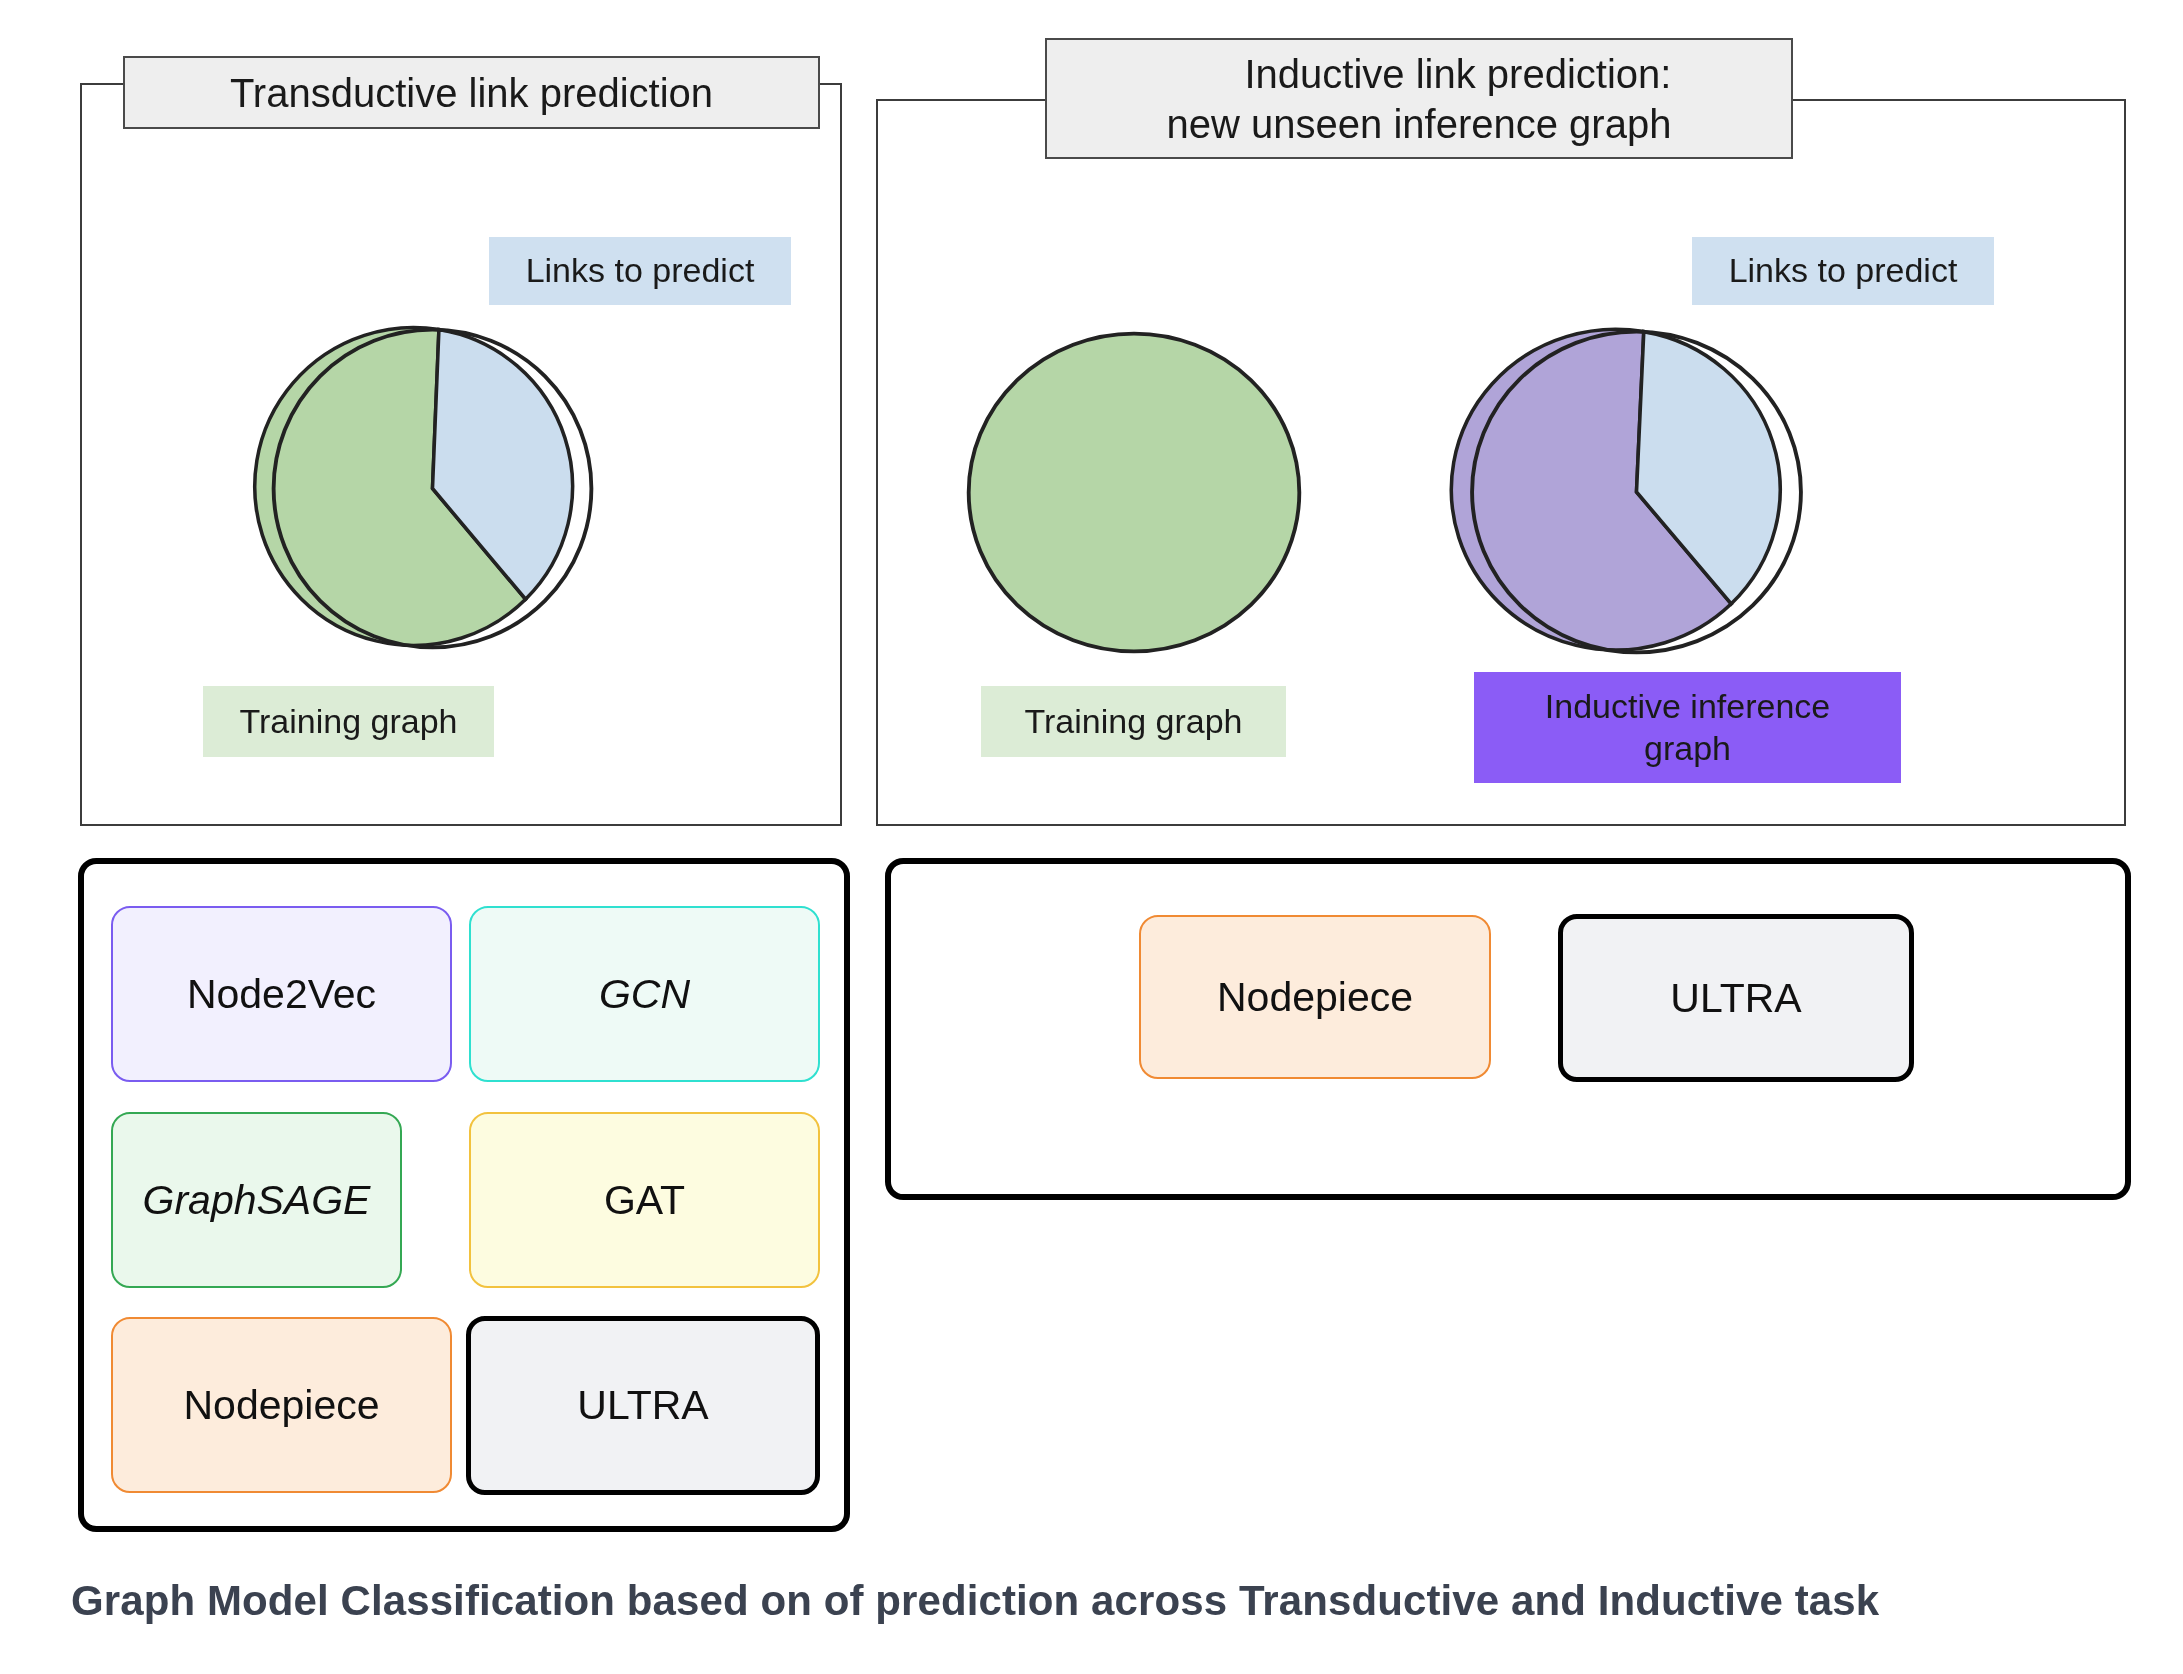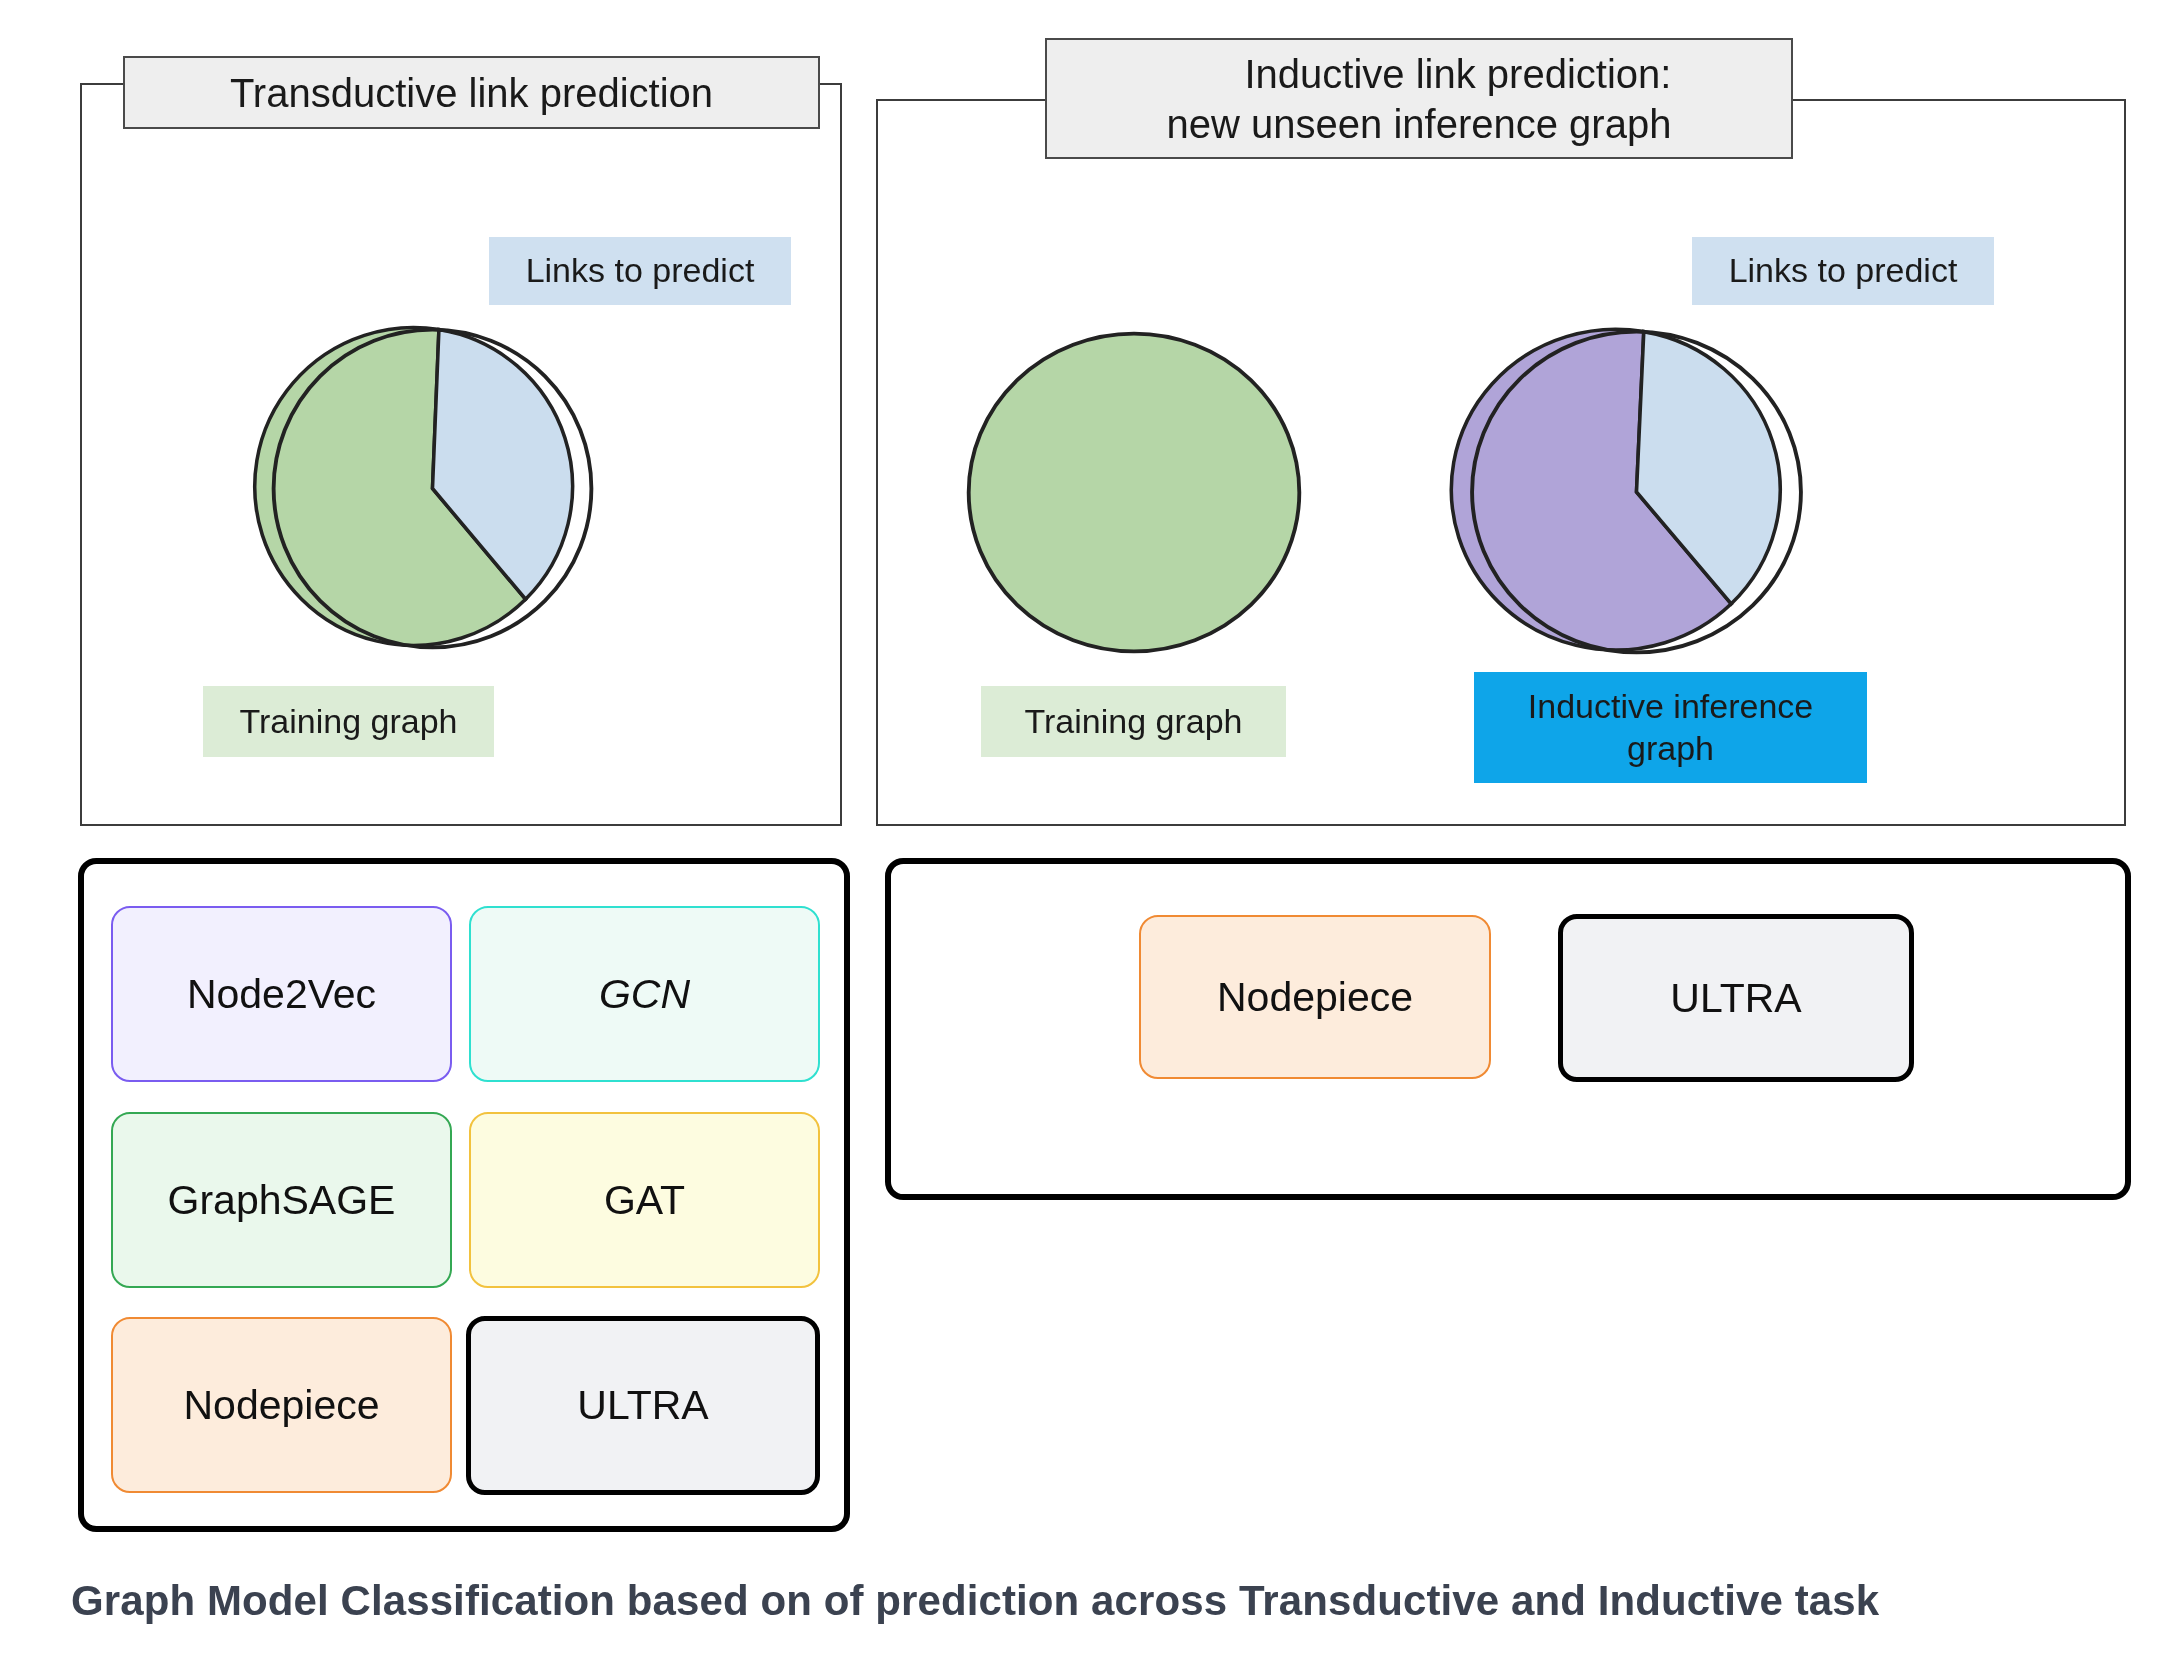--- a/index.html
+++ b/index.html
@@ -132,34 +132,34 @@
 <div class="graph-circle" style="left:1469px; top:330px; width:335px; height:324px;">
   <svg width="335" height="324" viewBox="0 0 205 200">
 
     <path d="M 102.5 100 L 107 1 A 101.5 99 0 1 0 161 169 Z" fill="#b0a4d8" stroke="#222222" stroke-width="2.2"></path>
 
     <path d="M 102.5 100 L 161 169 A 101.5 99 0 0 0 107 1 Z" fill="#cbddee" stroke="#222222" stroke-width="2.2"></path>
     <ellipse cx="102.5" cy="100" rx="101.5" ry="99" fill="none" stroke="#222222" stroke-width="2.4"></ellipse>
   </svg>
 </div>
 
-<div class="legend-chip" style="left:1474px; top:672px; width:393px; height:111px; background:#0ea5e9;">Inductive inference
+<div class="legend-chip" style="left:1474px; top:672px; width:427px; height:111px; background:#8b5cf6;">Inductive inference
 graph</div>
 
 <div class="panel-thick" style="left:78px; top:858px; width:772px; height:674px;"></div>
 
 <div class="model-card" style="left:111px; top:906px; width:341px; height:176px; background:#f2f0fe; border:2.8px solid #7a5cf0;">
   <span>Node2Vec</span>
 </div>
 
 <div class="model-card" style="left:469px; top:906px; width:351px; height:176px; background:#eefaf6; border:2.8px solid #2fe0d0;font-style:italic;">
   <span>GCN</span>
 </div>
 
-<div class="model-card" style="left:111px; top:1112px; width:341px; height:176px; background:#eaf8ec; border:2.8px solid #34a853;">
+<div class="model-card" style="left:111px; top:1112px; width:291px; height:176px; background:#eaf8ec; border:2.8px solid #34a853;font-style:italic;">
   <span>GraphSAGE</span>
 </div>
 
 <div class="model-card" style="left:469px; top:1112px; width:351px; height:176px; background:#fdfce0; border:2.8px solid #f2c23e;">
   <span>GAT</span>
 </div>
 
 <div class="model-card" style="left:111px; top:1317px; width:341px; height:176px; background:#fdecdc; border:2.8px solid #f08a33;">
   <span>Nodepiece</span>
 </div>

